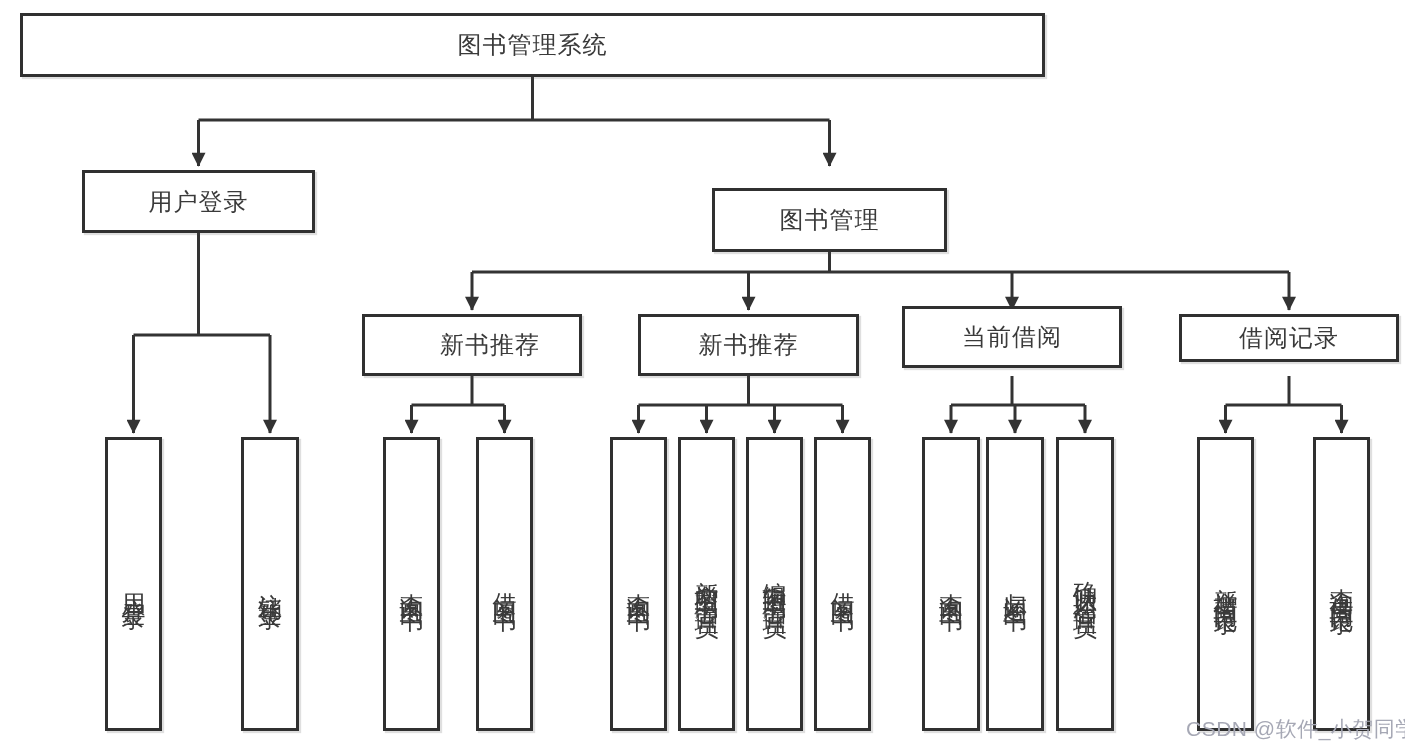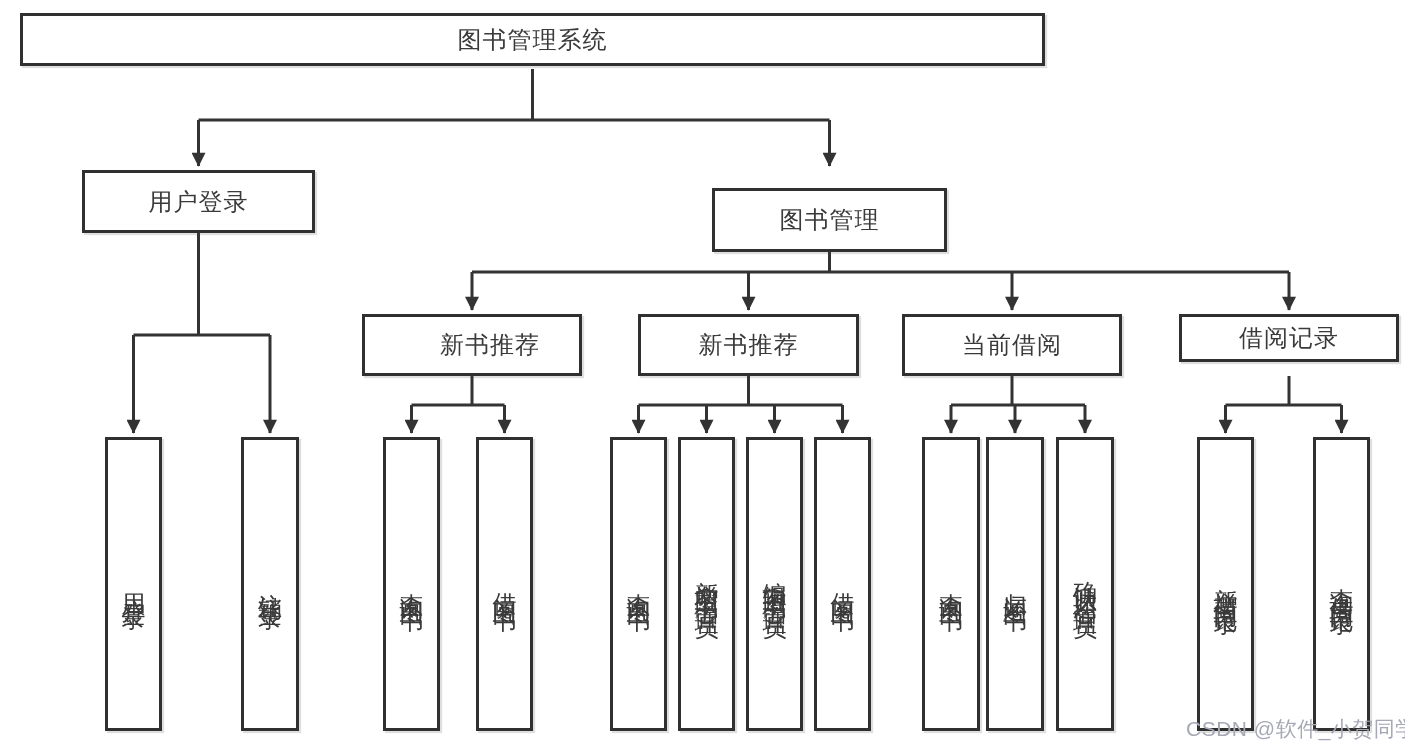--- a/index.html
+++ b/index.html
@@ -115,38 +115,38 @@
     <path d="M951 405 V433" marker-end="url(#arrow)"></path>
     <path d="M1015 405 V433" marker-end="url(#arrow)"></path>
     <path d="M1085 405 V433" marker-end="url(#arrow)"></path>
 
     <path d="M1289 376 V405"></path>
     <path d="M1225.5 405 H1341.5"></path>
     <path d="M1225.5 405 V433" marker-end="url(#arrow)"></path>
     <path d="M1341.5 405 V433" marker-end="url(#arrow)"></path>
   </svg>
 
-  <div class="hbox" style="left:20px; top:13px; width:1025px; height:53px;">
+  <div class="hbox" style="left:20px; top:13px; width:1025px; height:64px;">
     <span>图书管理系统</span>
   </div>
 
   <div class="hbox" style="left:82px; top:170px; width:233px; height:63px;">
     <span>用户登录</span>
   </div>
   <div class="hbox" style="left:712px; top:170px; width:235px; height:64px;margin-top:18px;">
     <span>图书管理</span>
   </div>
 
   <div class="hbox" style="left:362px; top:314px; width:220px; height:62px;padding-left:36px;">
     <span>新书推荐</span>
   </div>
   <div class="hbox" style="left:638px; top:314px; width:221px; height:62px;">
     <span>新书推荐</span>
   </div>
-  <div class="hbox" style="left:902px; top:314px; width:220px; height:62px;">
+  <div class="hbox" style="left:902px; top:306px; width:220px; height:62px;">
     <span>当前借阅</span>
   </div>
   <div class="hbox" style="left:1179px; top:314px; width:220px; height:48px;">
     <span>借阅记录</span>
   </div>
 
   <div class="vbox" style="left:105px; top:437px; width:57px; height:294px;">
     <span>用户登录</span>
   </div>
   <div class="vbox" style="left:241px; top:437px; width:58px; height:294px;">

